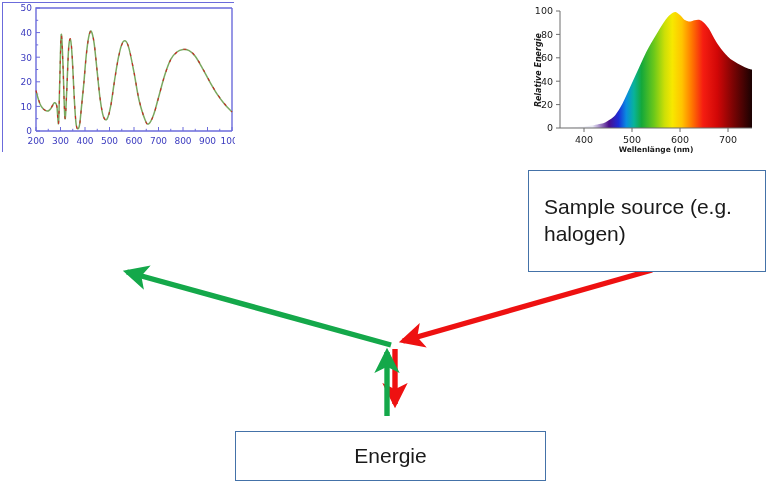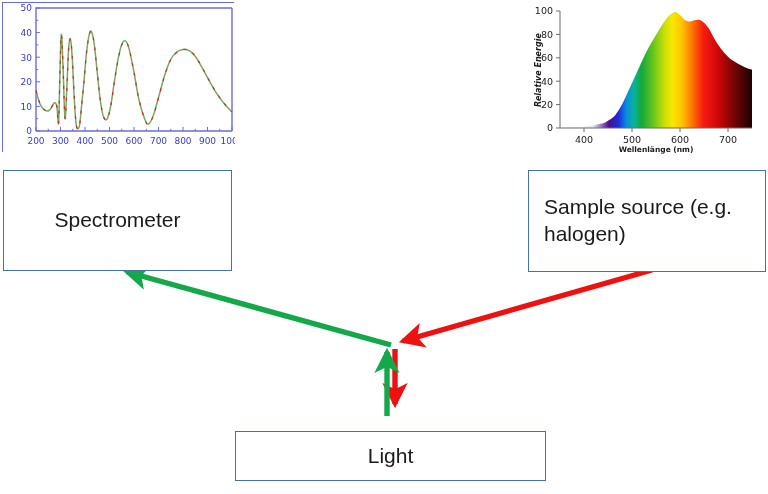--- a/index.html
+++ b/index.html
@@ -231,26 +231,23 @@
       <line x1="652" y1="270" x2="403" y2="341" stroke="#ee1111" stroke-width="5.4" marker-end="url(#headRed)"></line>
       <line x1="395" y1="349" x2="395" y2="404" stroke="#ee1111" stroke-width="5.4" marker-end="url(#headRed)"></line>
     </g>
 
     <g>
       <line x1="387" y1="416" x2="387" y2="352" stroke="#14a84a" stroke-width="5.4" marker-end="url(#headGreen)"></line>
       <line x1="391" y1="345" x2="127" y2="272" stroke="#14a84a" stroke-width="5.4" marker-end="url(#headGreen)"></line>
     </g>
   </svg>
 
-  <div class="labelbox" id="spectrometer-box">
-    <span class="txt">Spectrometer</span>
-  </div>
 
   <div class="labelbox" id="lightsource-box">
     <span class="txt">Sample source (e.g.
 halogen)</span>
   </div>
 
   <div class="labelbox" id="sample-box">
-    <span class="txt">Light</span>
+    <span class="txt">Energie</span>
   </div>
 
 </div>
 
 </body></html>

